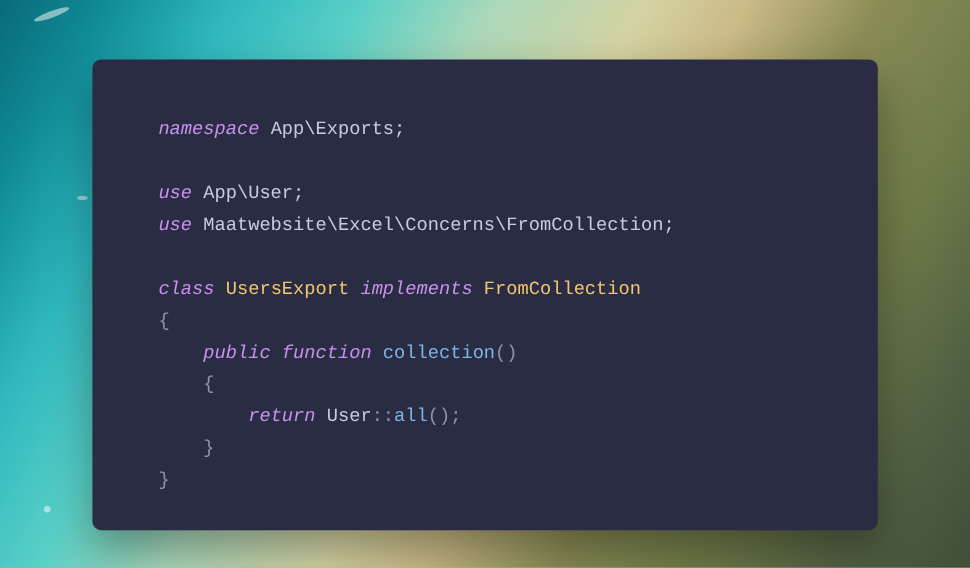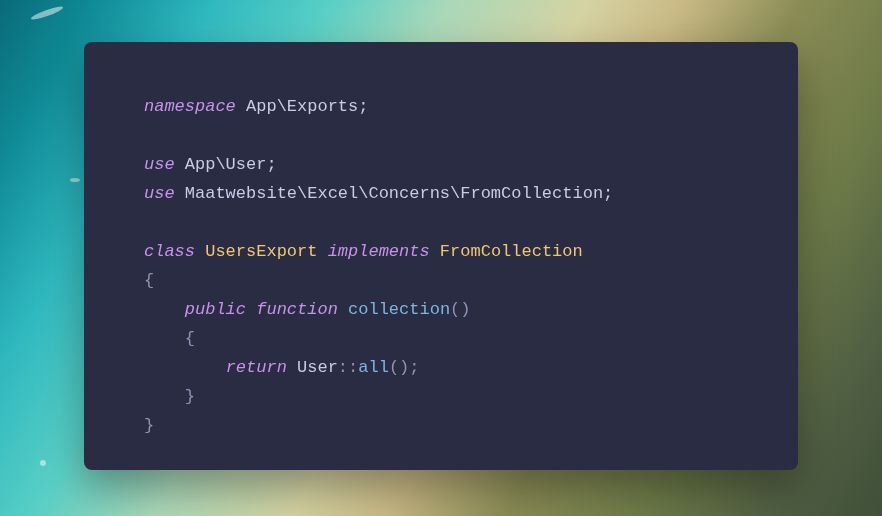--- a/index.html
+++ b/index.html
@@ -15,21 +15,21 @@
   }
   
   .accent { position: absolute; background: rgba(255,255,255,0.5); border-radius: 50%; }
   .a1 { width: 34px; height: 6px; top: 10px; left: 30px; transform: rotate(-20deg); }
   .a2 { width: 10px; height: 4px; top: 178px; left: 70px; }
   .a3 { width: 6px; height: 6px; top: 460px; left: 40px; }
 
   .panel {
     position: absolute;
     left: 84px;
-    top: 42px;
+    top: 54px;
     width: 714px;
     height: 428px;
     background: #2a2c44;
     border-radius: 8px;
     box-shadow: 0 18px 40px rgba(0,0,0,0.35);
     padding: 50px 28px 40px 60px;
   }
 
   pre.code {
     font-family: inherit;

